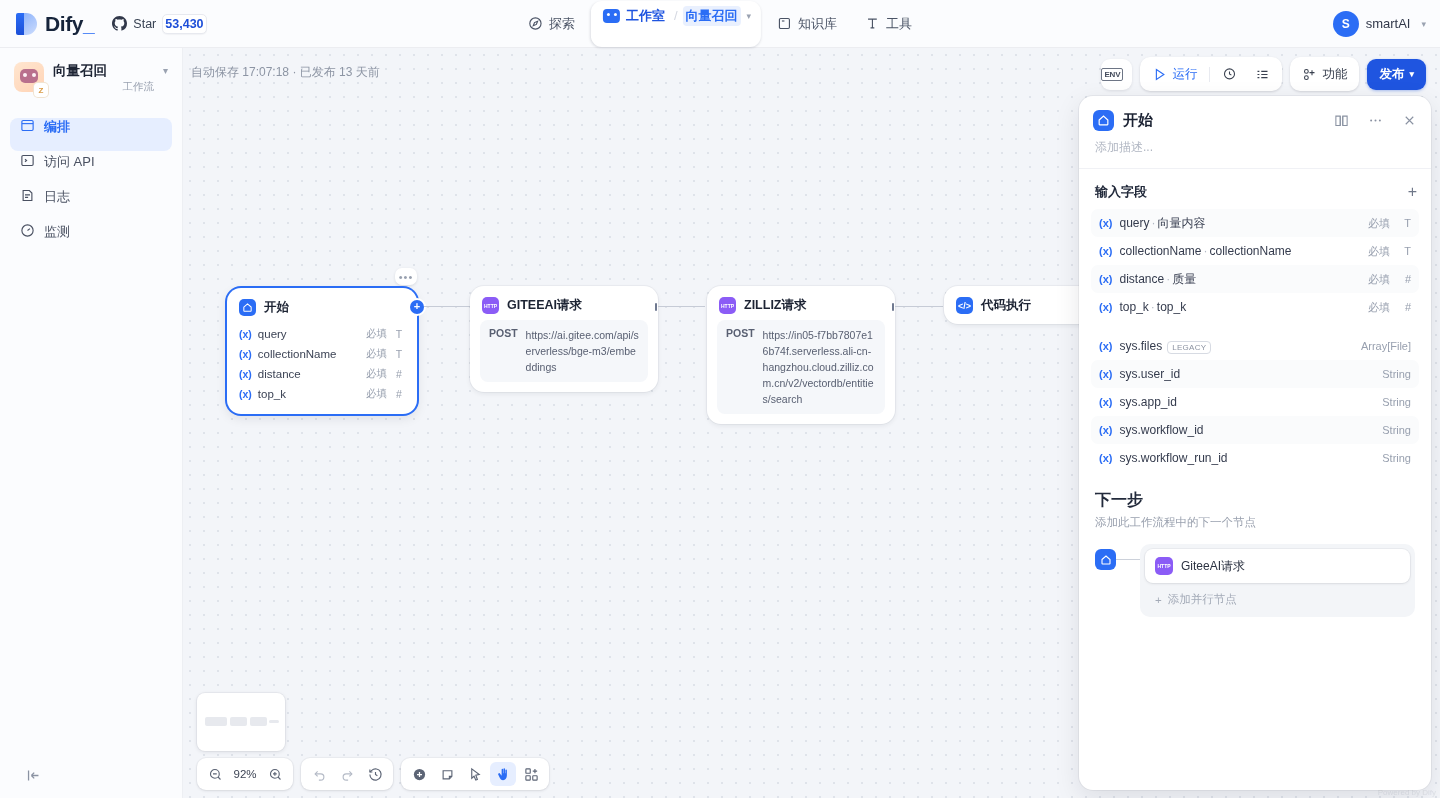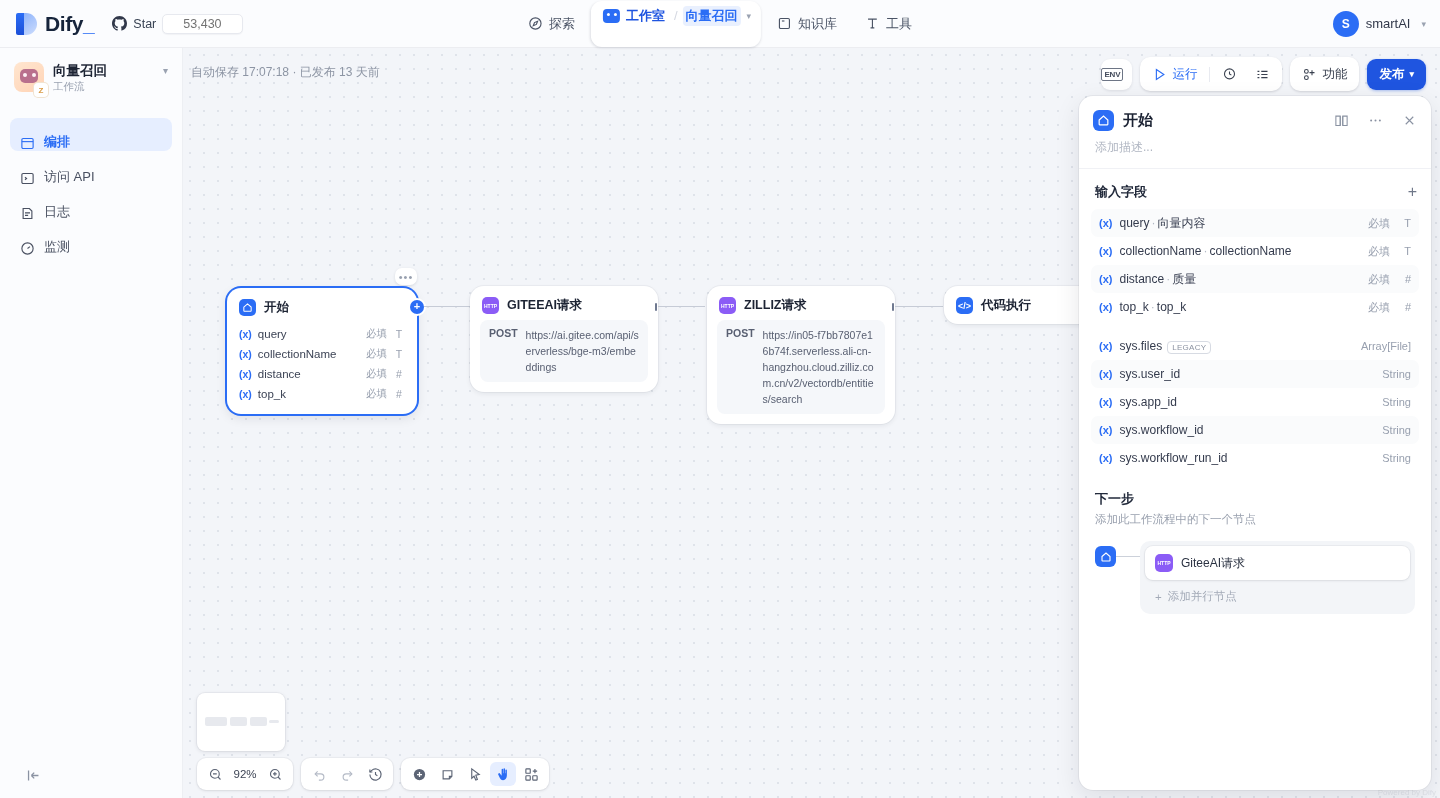--- a/index.html
+++ b/index.html
@@ -29,21 +29,21 @@
     background: linear-gradient(140deg,#8fb4fb,#cdddfd); border-radius: 0 11px 11px 0;
   }
   .brand-text { font-size: 21px; font-weight: 700; color: #16243b; letter-spacing: -.4px; }
   .brand-underscore { color: #2b6df5; font-weight: 700; }
 
   .star-wrap { display: flex; align-items: center; gap: 6px; margin-left: 18px; }
   .gh-icon { width: 15px; height: 15px; color: #31384a; }
   .star-label { font-size: 12.5px; color: #384253; font-weight: 500; }
   .star-count {
     background: #ffffff; border: 1px solid #e7e9ef; border-radius: 5px;
-    font-size: 12.5px; color: #737373; padding: 2px 20px; font-weight: 400;
+    font-size: 12.5px; color: #1d4ed8; padding: 2px 2px; font-weight: 700;
     box-shadow: 0 1px 1px rgba(16,24,40,.04);
   }
 
   .nav-center {
     position: absolute; left: 50%; transform: translateX(-50%);
     display: flex; align-items: center; gap: 4px;
   }
   .nav-item {
     display: flex; align-items: center; gap: 6px; padding: 6px 12px;
     border-radius: 9px; font-size: 13px; color: #4a5365; cursor: pointer;
@@ -106,26 +106,26 @@
   }
   .app-avatar .face:before { left: 2.5px; } .app-avatar .face:after { right: 2.5px; }
   .app-avatar .zbadge {
     position: absolute; right: -4px; bottom: -5px; width: 14px; height: 14px;
     background: #fff; border-radius: 4px; font-size: 8px; color: #d99b45;
     display: flex; align-items: center; justify-content: center; font-weight: 700;
     box-shadow: 0 0 0 1px #f0e3d1;
   }
   .app-meta { flex: 1; min-width: 0; }
   .app-title { font-size: 13.5px; font-weight: 600; color: #1d2434; line-height: 17px; }
-  .app-sub { font-size: 10.5px; color: #9aa2b1; margin-top: 1px; }
+  .app-sub { font-size: 10.5px; color: #9aa2b1; margin-top: 1px; text-align: right; }
   .app-caret { color: #9aa2b1; font-size: 10px; padding-top: 3px; }
 
   .nav-list { margin-top: 24px; display: flex; flex-direction: column; gap: 2px; }
   .side-item {
-    display: flex; align-items: flex-end; gap: 9px; height: 33px;
+    display: flex; align-items: flex-start; gap: 9px; height: 33px;
     padding: 0 10px; border-radius: 8px; font-size: 13px;
     color: #495061; cursor: pointer;
   }
   .side-item.active { background: #e6eeff; color: #2b6df5; font-weight: 600; }
   .side-item svg { width: 15px; height: 15px; flex: none; }
 
   .collapse-btn {
     position: absolute; left: 22px; bottom: 12px; width: 22px; height: 22px;
     display: flex; align-items: center; justify-content: center;
     color: #8a92a2; cursor: pointer;
@@ -283,21 +283,21 @@
   .f-name .dot { color: #b3b9c5; margin: 0 2px; }
   .f-name .alias { color: #343b4d; }
   .f-req { color: #98a0af; font-size: 11px; }
   .f-type { color: #98a0af; font-size: 11px; min-width: 14px; text-align: right; }
   .legacy-tag {
     border: 1px solid #d7dbe3; border-radius: 4px; font-size: 8px; color: #8b92a1;
     padding: 1px 4px; margin-left: 5px; letter-spacing: .3px;
   }
   .sys-sep { height: 11px; }
   .next-sec { padding: 18px 16px 0 16px; }
-  .next-title { font-size: 13px; font-weight: 700; color: #222a3b; }
+  .next-title { font-size: 16px; font-weight: 700; color: #222a3b; }
   .next-sub { font-size: 11.5px; color: #99a0ae; margin-top: 4px; }
   .next-flow { display: flex; align-items: flex-start; margin-top: 14px; gap: 0; }
   .nf-ico {
     width: 21px; height: 21px; border-radius: 6px; background: #2b6df5;
     display: flex; align-items: center; justify-content: center; flex: none;
     margin-top: 5px;
   }
   .nf-line { width: 24px; height: 1.2px; background: #ccd1da; margin-top: 15px; }
   .nf-box {
     flex: 1; background: #f3f5f8; border-radius: 10px; padding: 5px;

